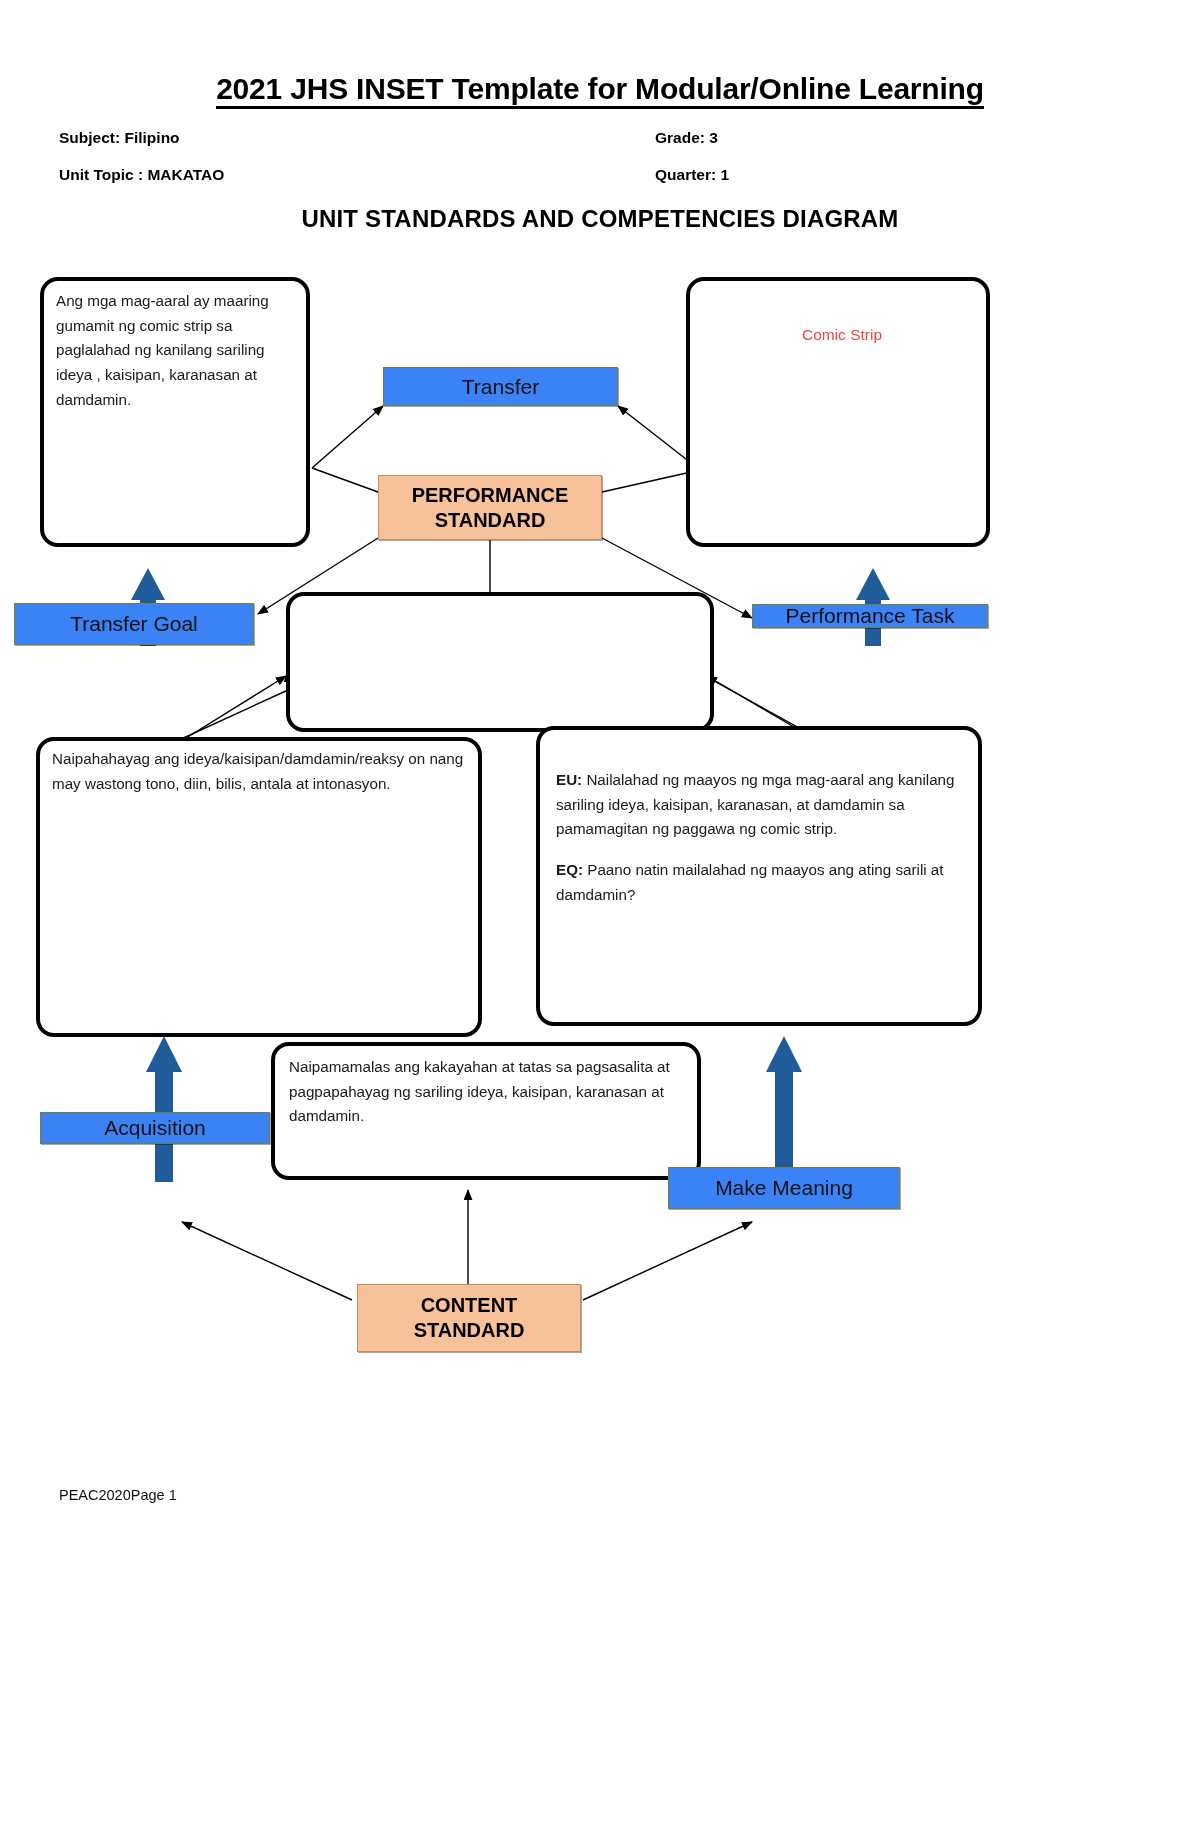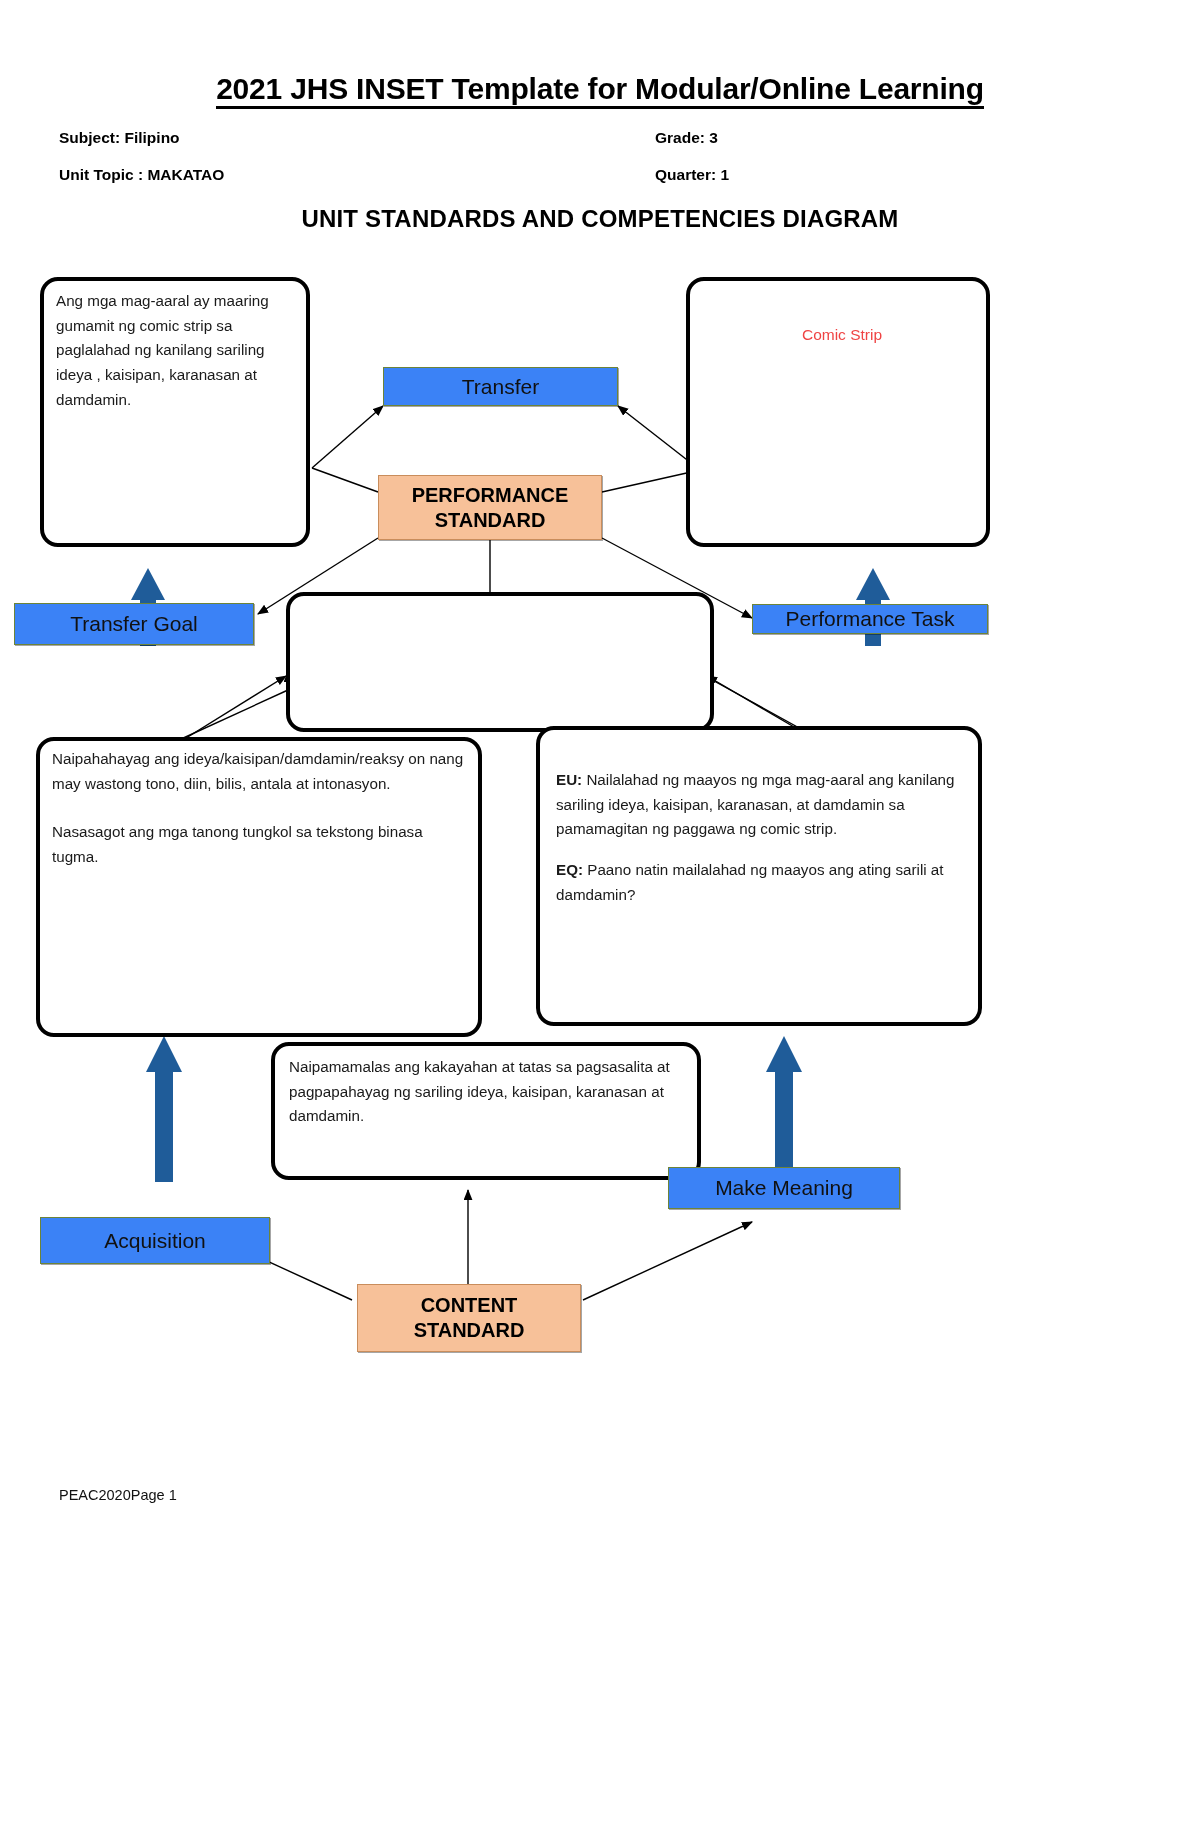--- a/index.html
+++ b/index.html
@@ -225,49 +225,48 @@
       <div>STANDARD</div>
     </div>
   </div>
 
   <div class="rbox" style="left:286px; top:592px; width:428px; height:140px;"></div>
 
   <div class="greenbox" style="left:14px; top:603px; width:240px; height:42px;">
     <span class="centered-label">Transfer Goal</span>
   </div>
 
-  <div class="greenbox" style="left:752px; top:604px; width:236px; height:30px;">
+  <div class="greenbox" style="left:752px; top:604px; width:236px; height:24px;">
     <span class="centered-label">Performance Task</span>
   </div>
 
   <div class="rbox" style="left:36px; top:726px; width:446px; height:300px;margin-top:11px;">
     <div class="txt" style="top:6px;">
       <p>Naipahahayag ang ideya/kaisipan/damdamin/reaksy on nang may wastong tono, diin, bilis, antala at intonasyon.</p>
-      <p style="margin-top:24px;">Nasasagot ang mga tanong tungkol sa tekstong binasa tugma.</p>
     </div>
   </div>
 
   <div class="rbox" style="left:536px; top:726px; width:446px; height:300px;">
     <div class="txt" style="top:38px; left:16px; right:12px;">
       <p>
         <span class="bold">EU:</span>
         <span>Nailalahad ng maayos ng mga mag-aaral ang kanilang sariling ideya, kaisipan, karanasan, at damdamin sa pamamagitan ng paggawa ng comic strip.</span>
       </p>
       <p style="margin-top:4px; padding-left:0; text-indent:0;">
         <span class="bold">EQ:</span>
         <span>Paano natin mailalahad ng maayos ang ating sarili at damdamin?</span>
       </p>
     </div>
   </div>
 
   <div class="rbox" style="left:271px; top:1042px; width:430px; height:138px;">
     <div class="txt" style="top:9px; left:14px; right:14px;">Naipamamalas ang kakayahan at tatas sa pagsasalita at pagpapahayag ng sariling ideya, kaisipan, karanasan at damdamin.</div>
   </div>
 
-  <div class="greenbox" style="left:40px; top:1217px; width:230px; height:47px;">
+  <div class="greenbox" style="left:40px; top:1112px; width:230px; height:32px;">
     <span class="centered-label">Acquisition</span>
   </div>
 
   <div class="greenbox" style="left:668px; top:1167px; width:232px; height:42px;">
     <span class="centered-label">Make Meaning</span>
   </div>
 
   <div class="orangebox" style="left:357px; top:1284px; width:224px; height:68px;">
     <div>
       <div>CONTENT</div>

